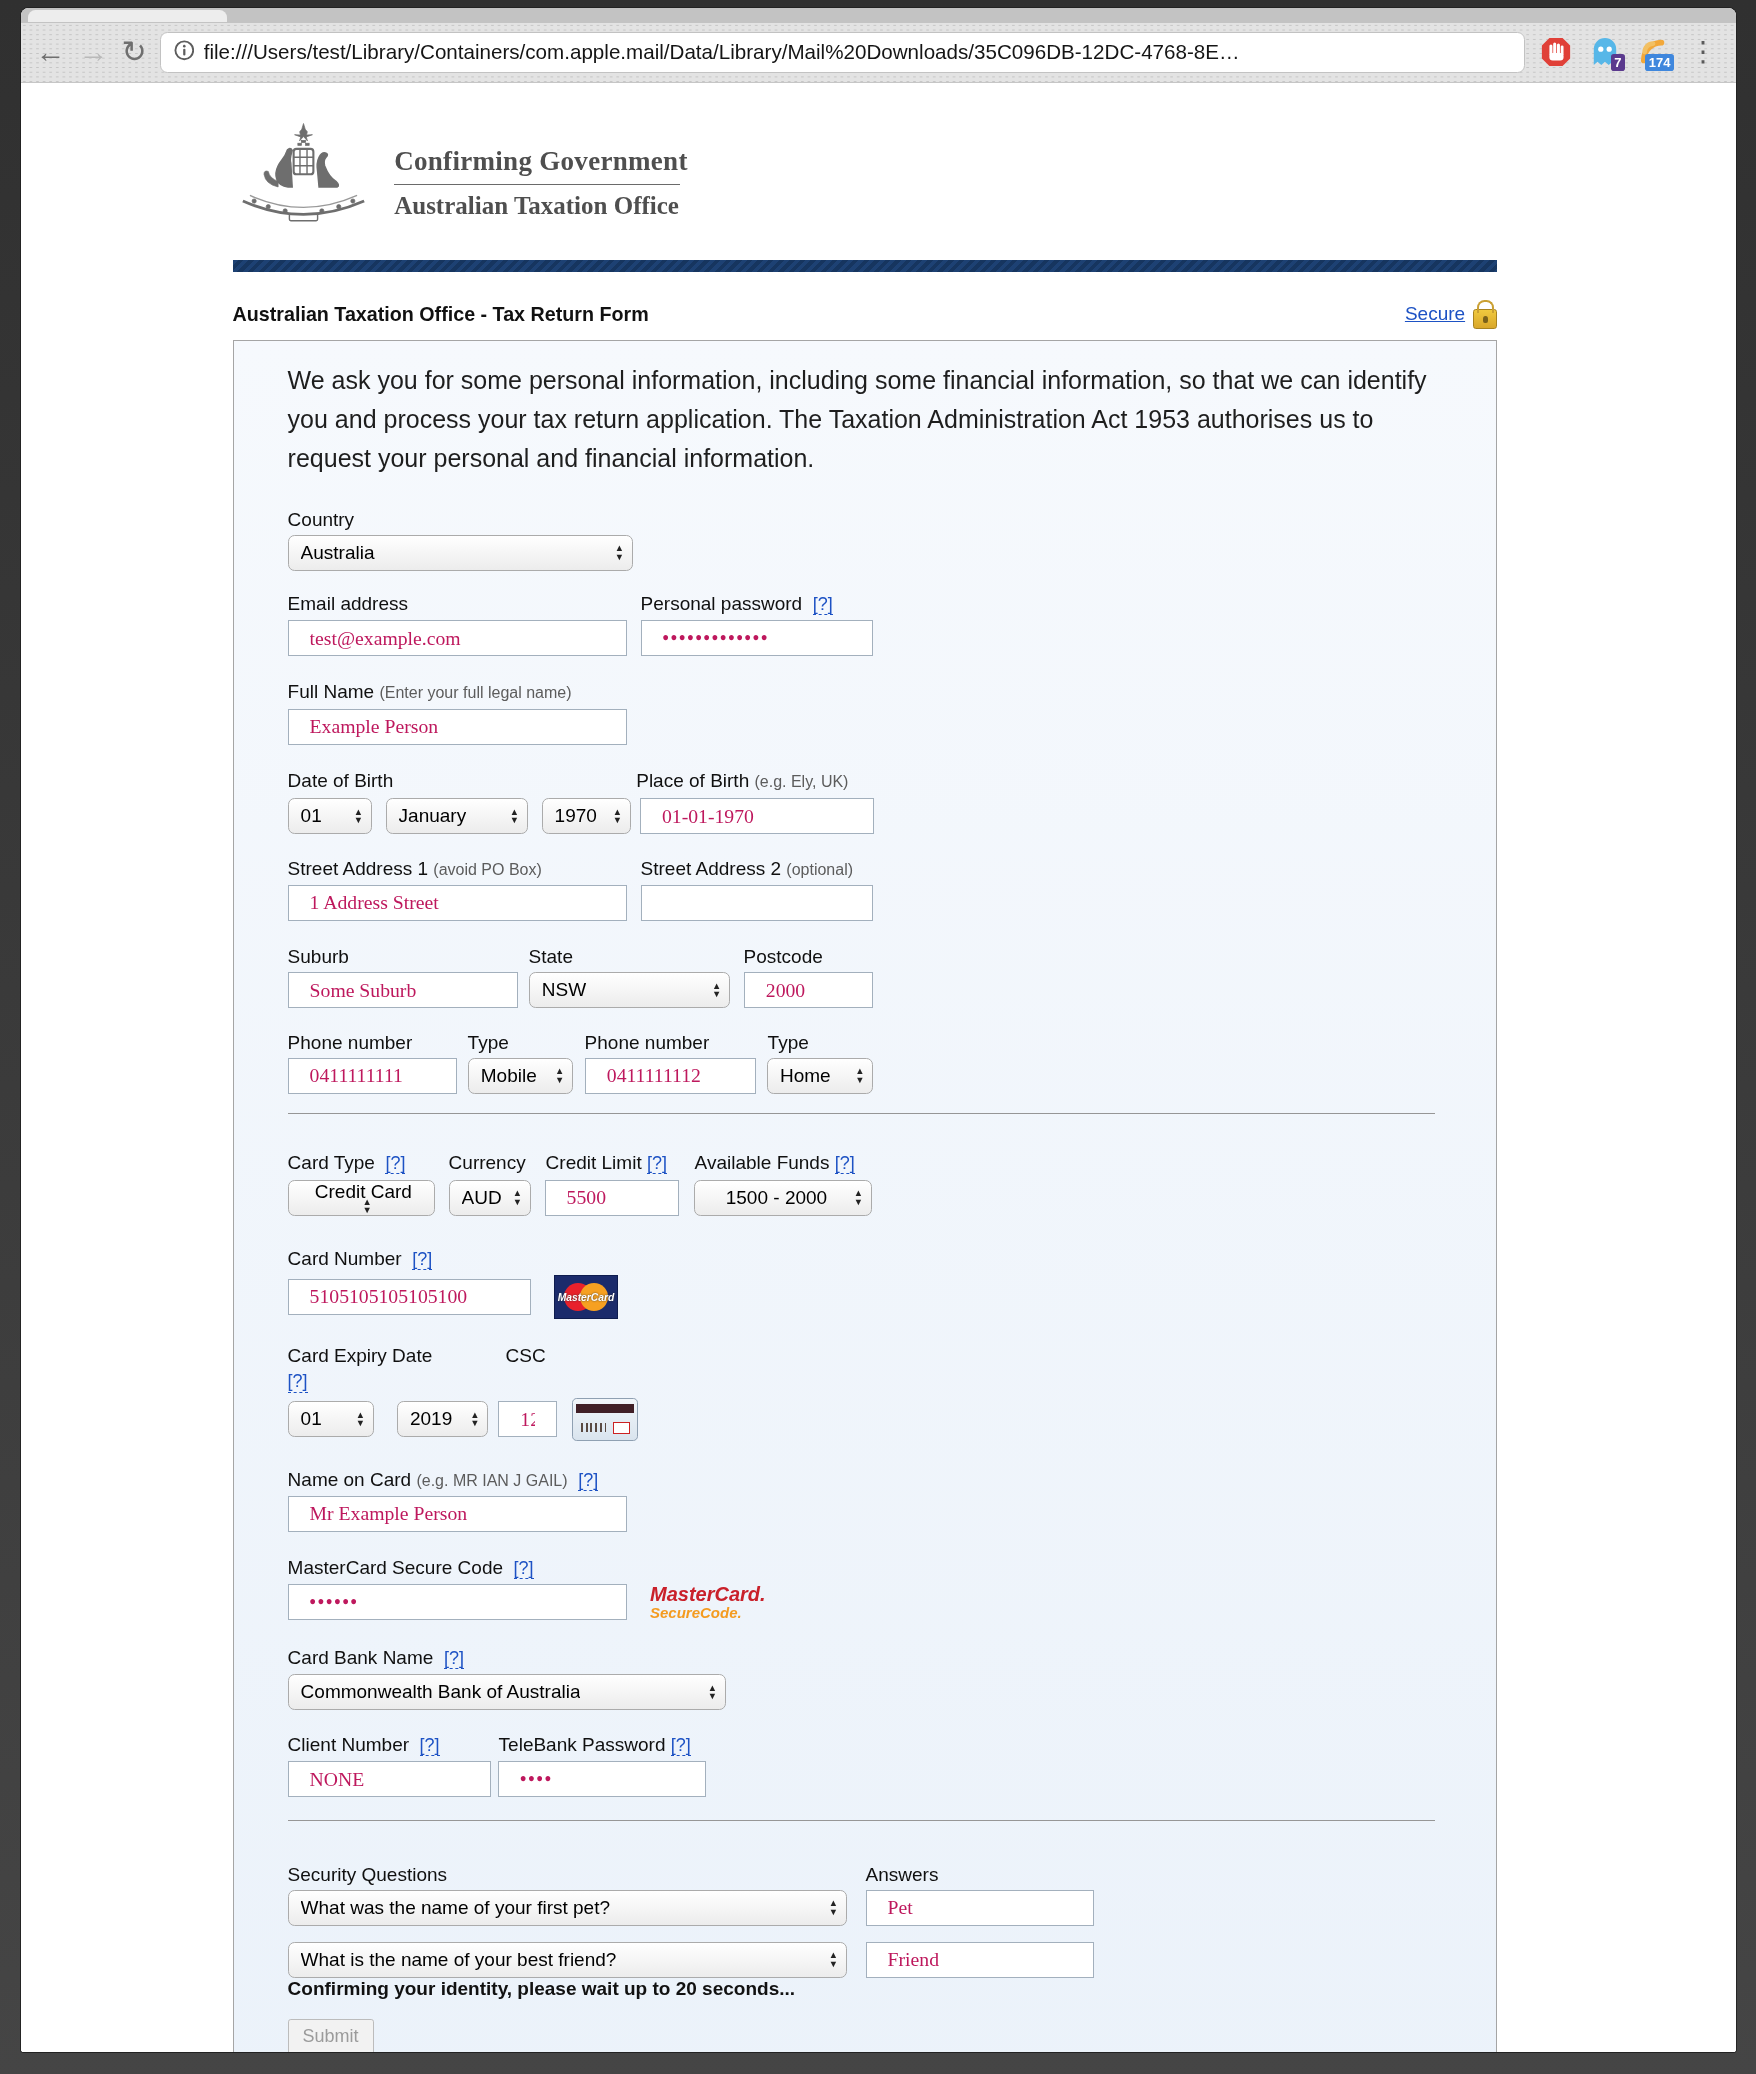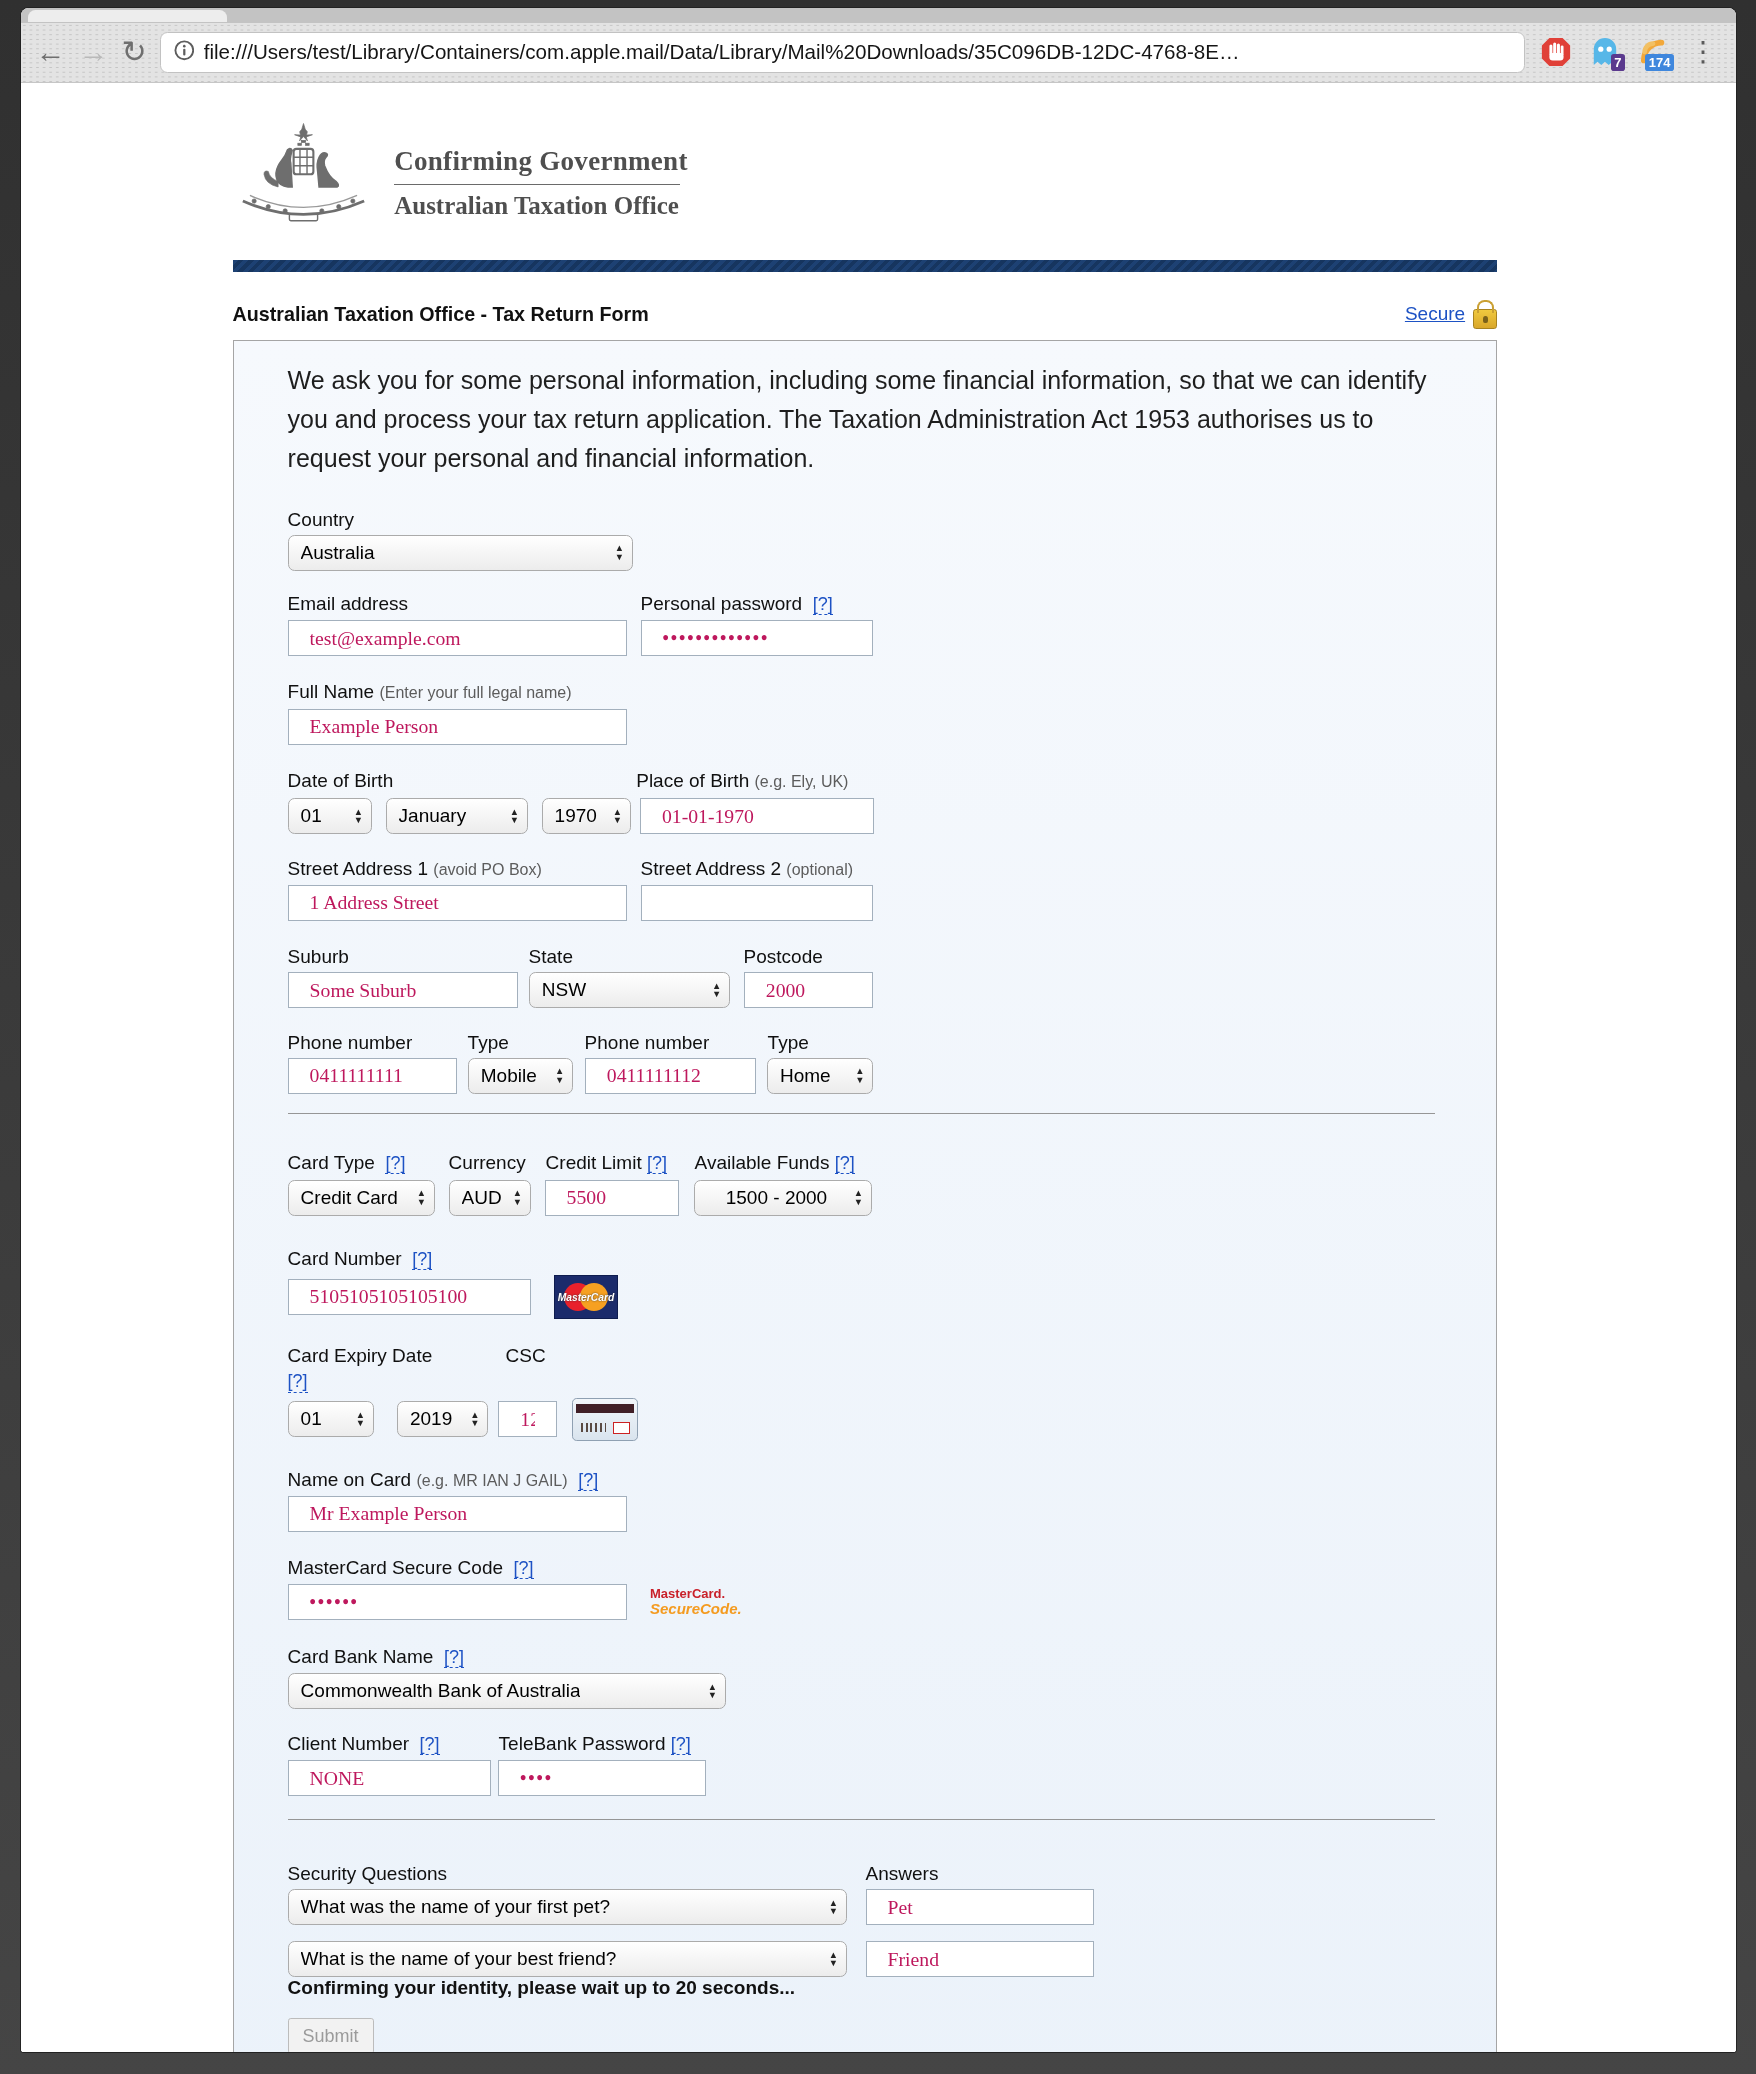--- a/index.html
+++ b/index.html
@@ -93,21 +93,21 @@
                    color:#fff; font-size:10.3px; font-style:italic; font-weight:bold;
                    text-shadow:0 0 1.9px #333; }
   .csc-icon { position:relative; width:66px; height:43px; background:linear-gradient(#f2f6fa,#d9e4ee);
               border:0.9px solid #8fa0b2; border-radius:4.7px; }
   .csc-icon .stripe { position:absolute; left:2.8px; right:2.8px; top:5.6px; height:8.4px; background:#401f26; }
   .csc-icon .marks { position:absolute; left:7.5px; bottom:7.5px; width:28px; height:9.4px;
                      background:repeating-linear-gradient(90deg,#5a4a42 0 1.9px,transparent 1.9px 4.7px); }
   .csc-icon .rbox { position:absolute; right:7.5px; bottom:5.6px; width:17px; height:12px;
                     background:#fff; border:1.9px solid #cc2222; }
   .sc-logo { line-height:1.05; }
-  .sc-logo .l1 { color:#c9202a; font-weight:bold; font-size:13px; }
+  .sc-logo .l1 { color:#c9202a; font-weight:bold; font-style:italic; font-size:20px; }
   .sc-logo .l2 { color:#f49b20; font-weight:bold; font-style:italic; font-size:15px; }
 
   .confirm { font-weight:bold; font-size:19px; color:#111; }
   .submit { border:0.9px solid #bcbcbc; background:#f2f2f2; color:#9b9b9b;
             font-size:18px; font-family:"Liberation Sans", sans-serif;
             padding:6.6px 14px; border-radius:2.8px; }
 </style>
 </head>
 <body>
 
@@ -313,21 +313,21 @@
         <hr class="hr">
 
         <div style="margin-top:38px;">
           <div class="lrow">
             <span class="label" style="width:161px;"><span>Card Type</span>&nbsp; <a class="help">[?]</a></span>
             <span class="label" style="width:97px;">Currency</span>
             <span class="label" style="width:149px;"><span>Credit Limit</span> <a class="help">[?]</a></span>
             <span class="label"><span>Available Funds</span> <a class="help">[?]</a></span>
           </div>
           <div class="crow">
-            <div class="select" style="width:147px;margin-right:14px;">
+            <div class="select" style="width:147px;margin-right:14px;flex-direction:column;">
               <span class="txt">Credit Card</span>
                   <span class="arrows"></span>
             </div>
             <div class="select" style="width:82px;margin-right:14px;">
               <span class="txt">AUD</span>
                   <span class="arrows"></span>
             </div>
             <input class="input" style="width: 134px; margin-right: 15px;" value="5500">
             <div class="select" style="width:178px;">
               <span class="txt" style="margin:0 auto;">1500 - 2000</span>

